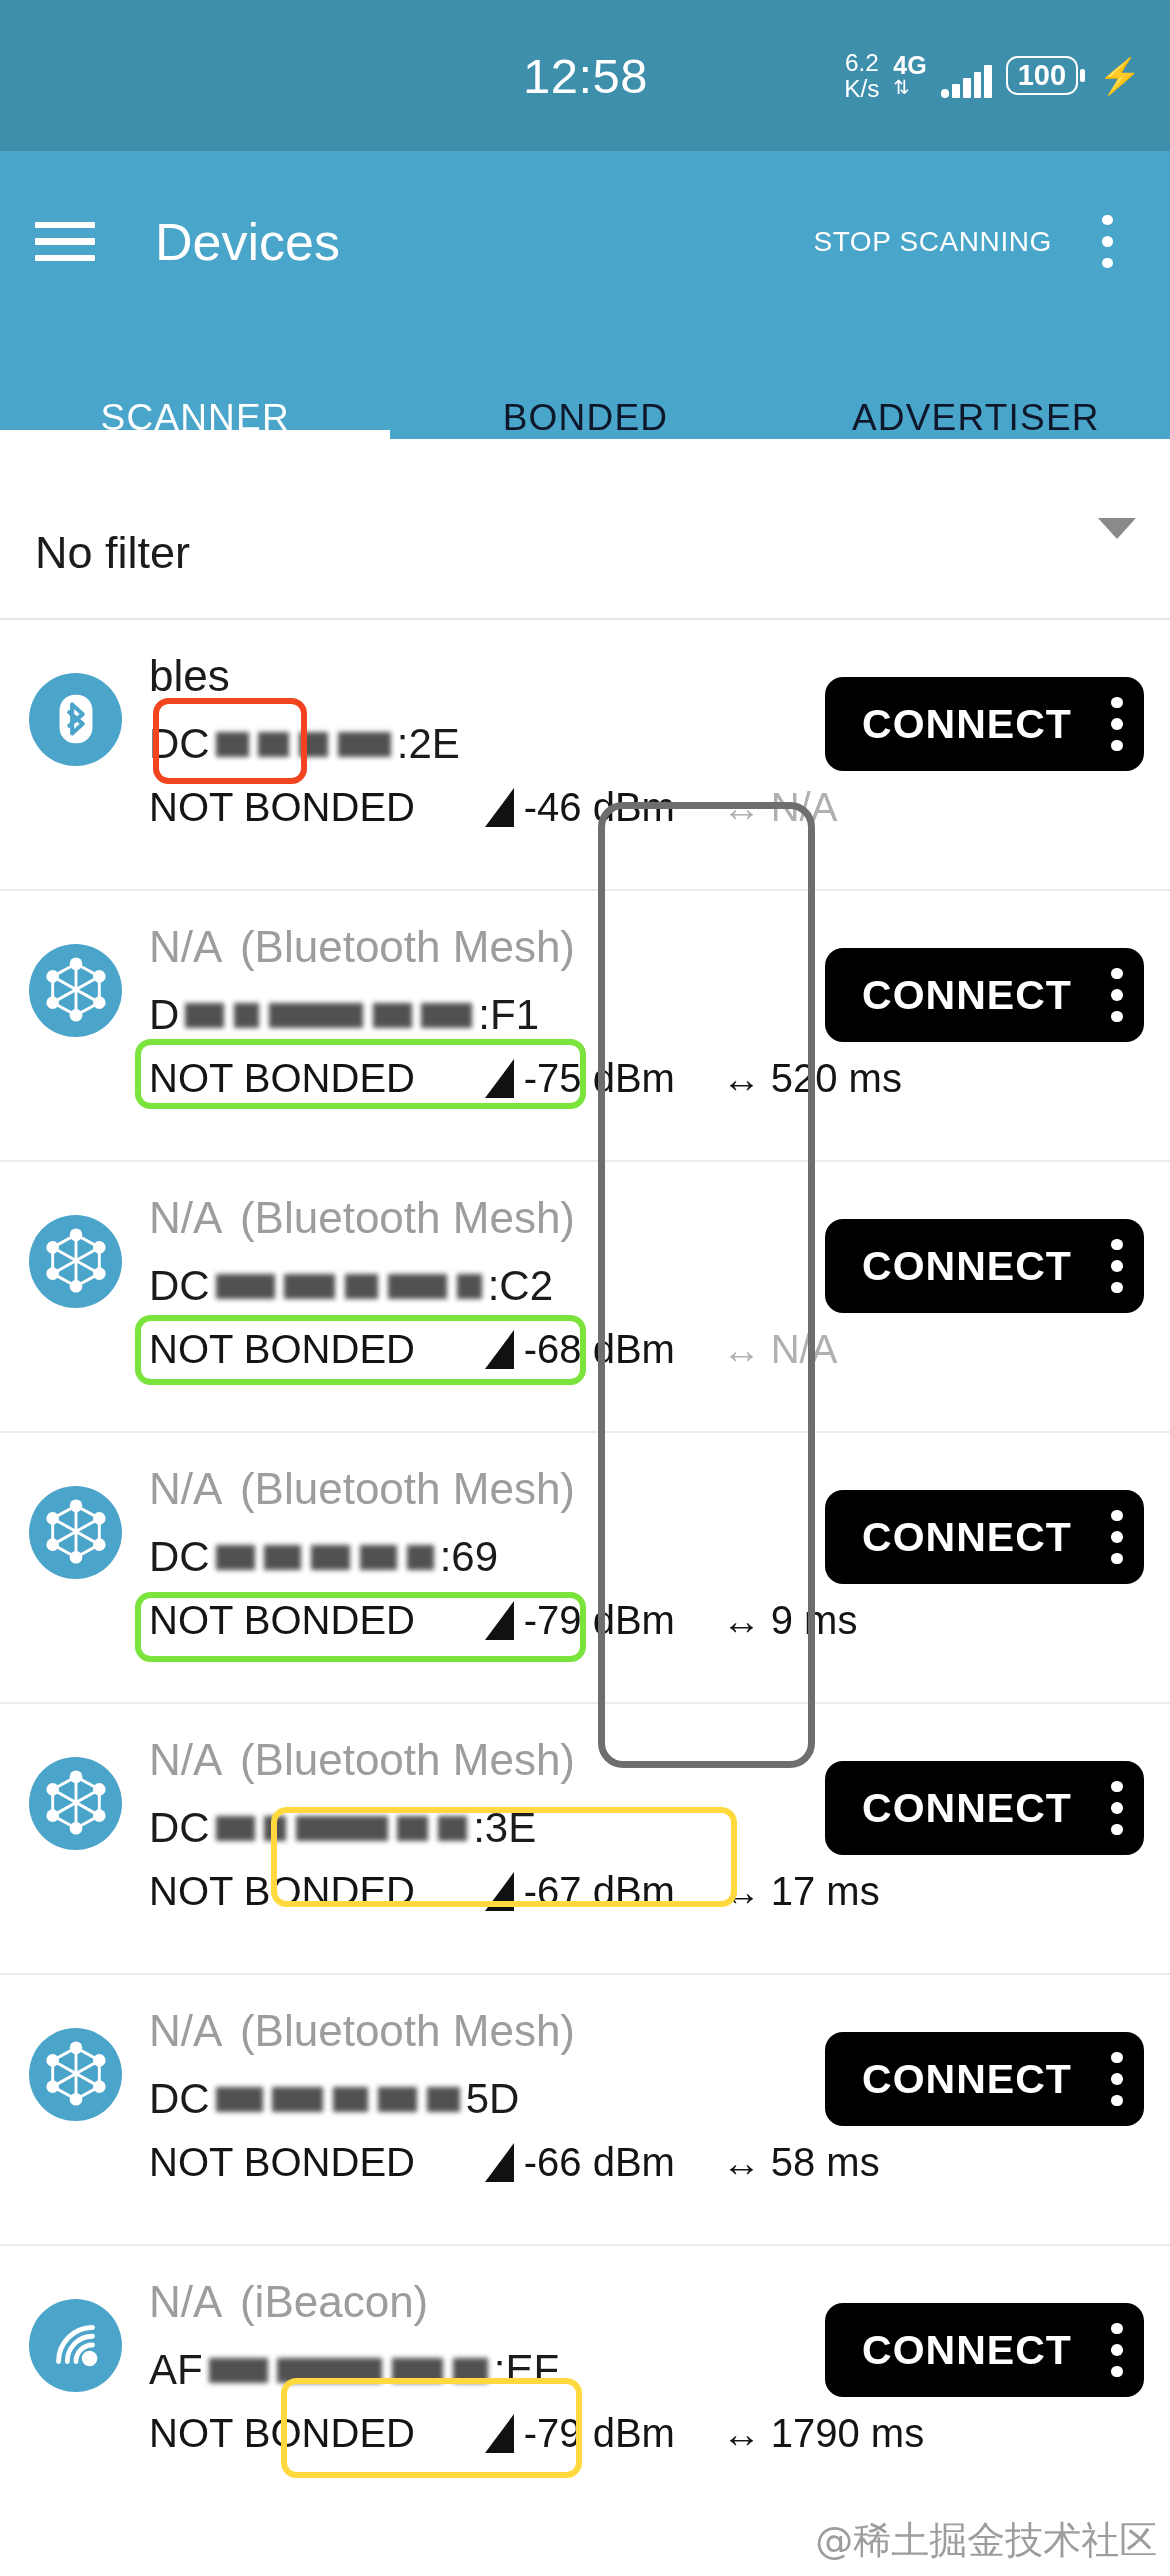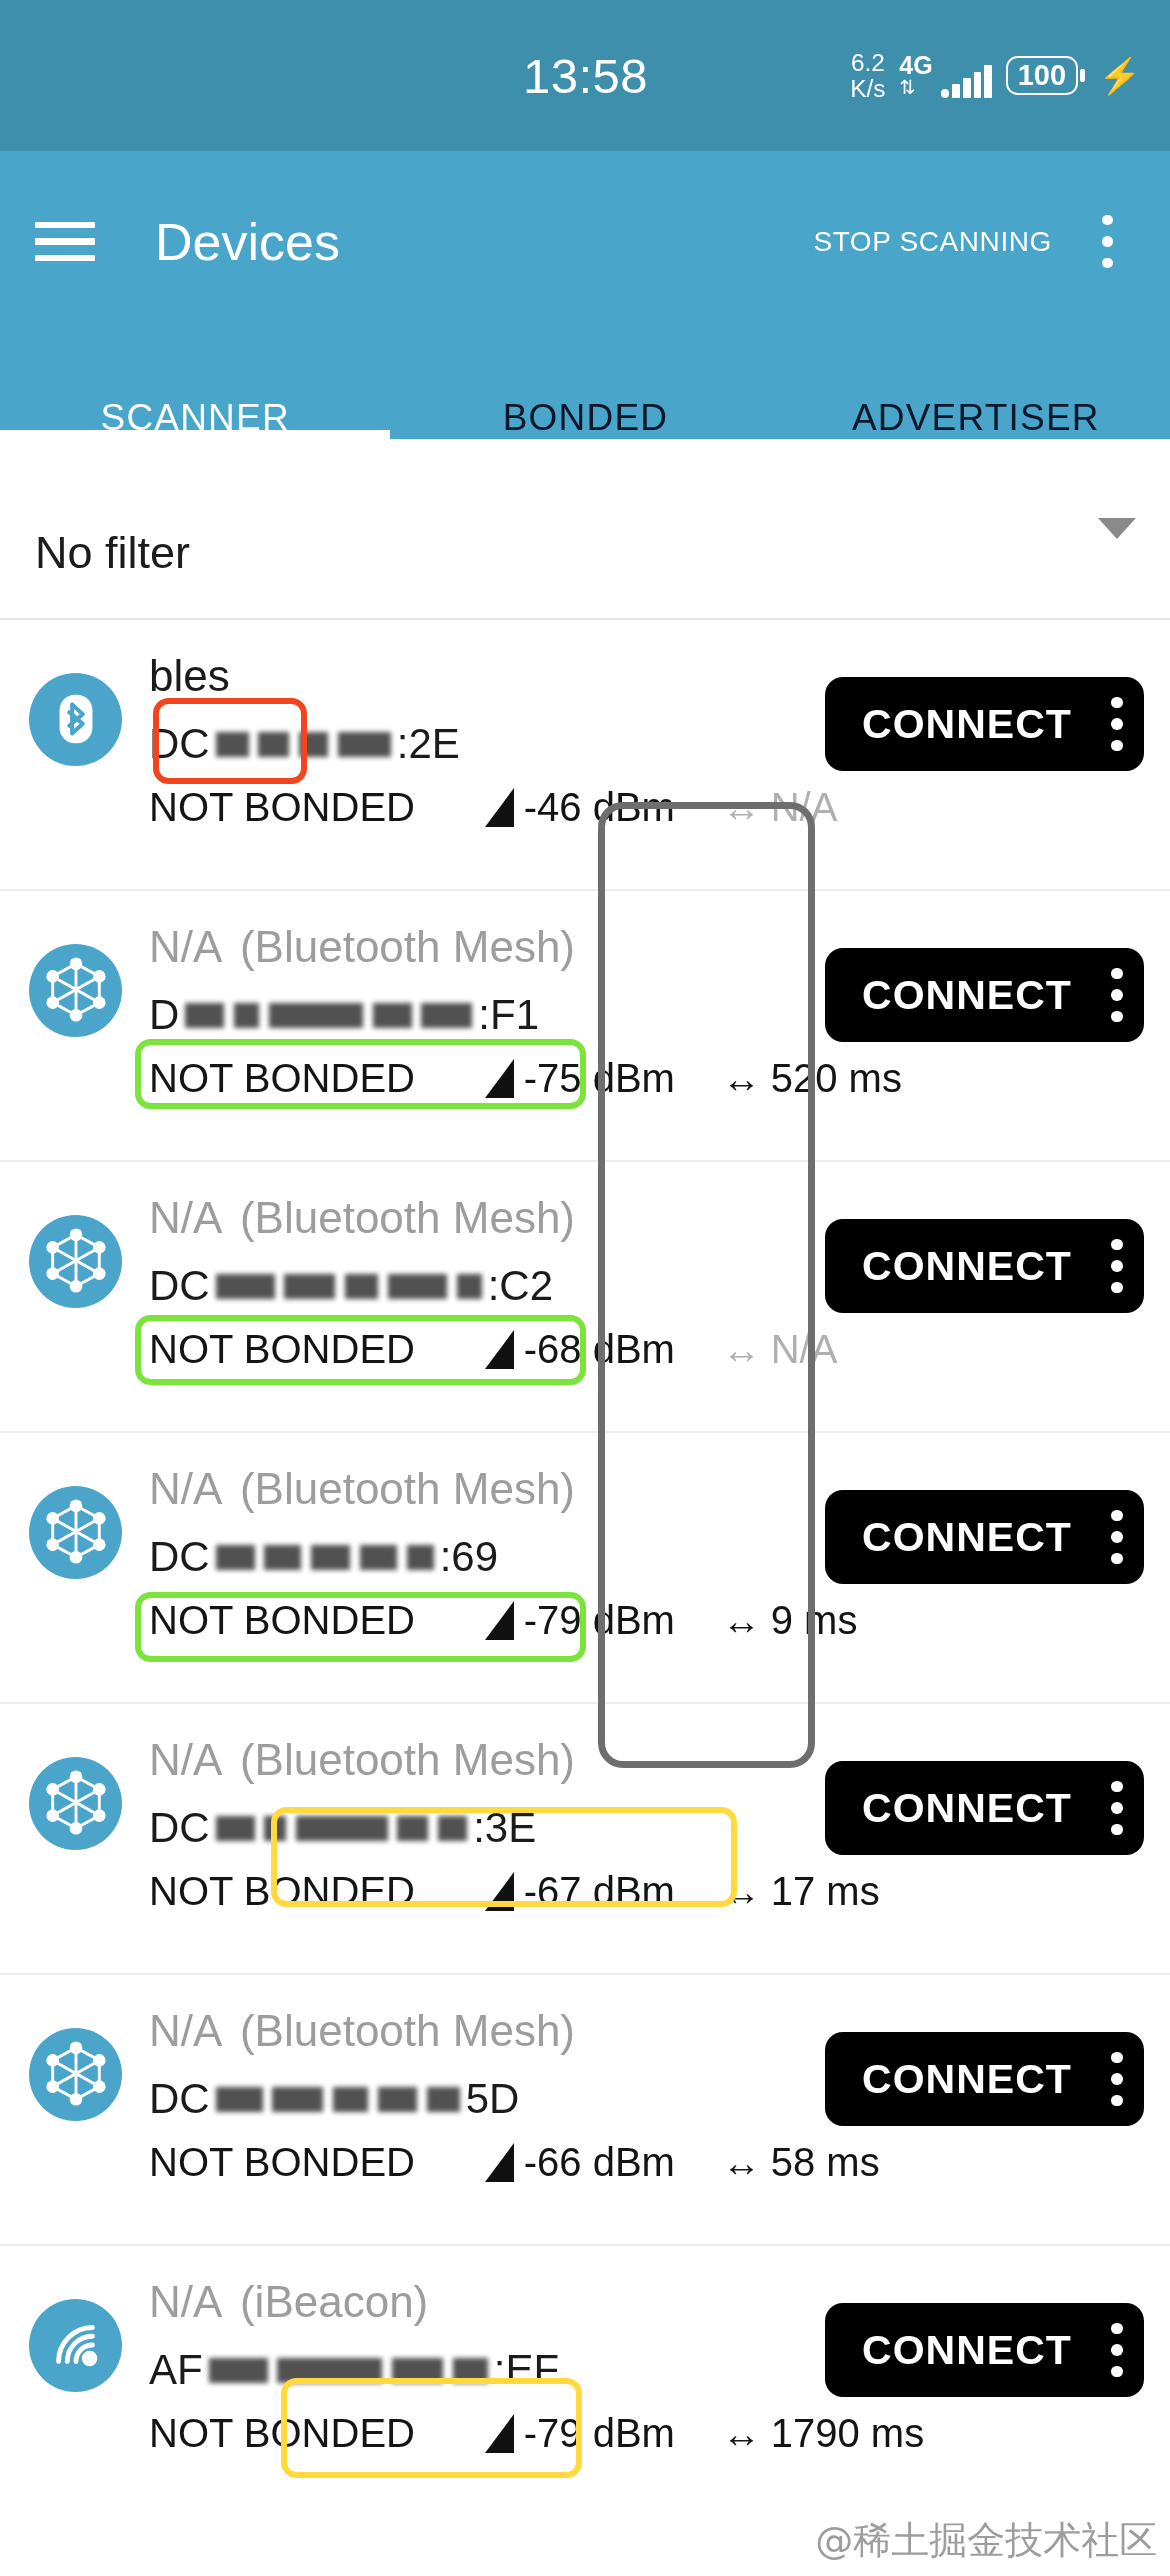--- a/index.html
+++ b/index.html
@@ -21,21 +21,21 @@
     position:absolute; left:0; right:0; text-align:center;
     color:#ffffff; font-size:49px; letter-spacing:0.5px;
   }
   .sb-right {
     position:absolute; right:29px; display:flex; align-items:center; gap:13.7px;
   }
   .sb-speed {
     color:#fff; font-size:24.4px; line-height:26px; text-align:center;
     font-weight:500;
   }
-  .sb-net { display:flex; align-items:flex-end; gap:8px; }
+  .sb-net { display:flex; align-items:flex-end; gap:14px; }
   .sb-4g { color:#fff; font-size:25px; font-weight:700; line-height:25px; }
   .sb-bars { display:flex; align-items:flex-end; gap:2.9px; height:35px; }
   .sb-bars i { width:7.8px; background:#fff; border-radius:1px; display:block; }
   .sb-bars i:nth-child(1){height:8.8px;border-radius:50%;width:8.8px;}
   .sb-bars i:nth-child(2){height:13.7px;}
   .sb-bars i:nth-child(3){height:19.5px;}
   .sb-bars i:nth-child(4){height:26px;}
   .sb-bars i:nth-child(5){height:33px;}
   .sb-arrows { color:#fff; font-size:19.5px; line-height:19.5px; margin-right:2px; }
   .sb-batt {
@@ -148,21 +148,21 @@
     font-size:38px; color:#8d8d8d; opacity:.85; white-space:nowrap; z-index:60;
     font-family:"DejaVu Sans", sans-serif;
   }
 </style>
 </head>
 <body>
 
 <div class="phone">
 
   <div class="statusbar">
-    <div class="sb-clock">13:58</div>
+    <div class="sb-clock">12:58</div>
     <div class="sb-right">
       <div class="sb-speed">
         <div>6.2</div>
         <div>K/s</div>
       </div>
       <div class="sb-net">
         <div style="display:flex;flex-direction:column;align-items:flex-start;">
           <div class="sb-4g">4G</div>
           <div style="display:flex;align-items:flex-end;">
             <span class="sb-arrows">⇅</span>

